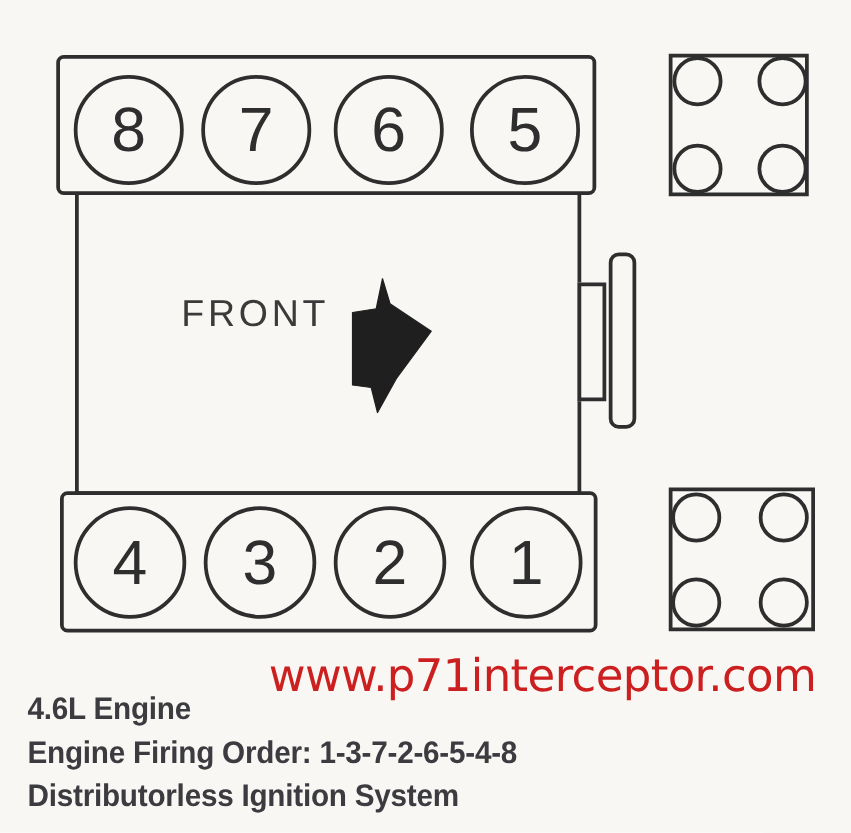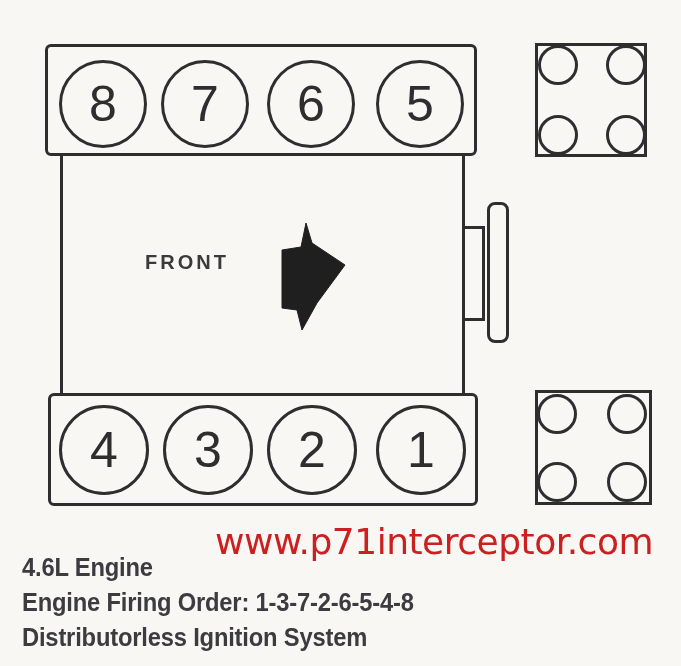--- a/index.html
+++ b/index.html
@@ -56,27 +56,26 @@
     position: absolute;
     box-sizing: border-box;
     width: 40px; height: 40px;
     border: 3px solid var(--ink);
     border-radius: 50%;
     background: var(--paper);
   }
   
   .front-label {
     position: absolute;
-    left: 145px; top: 242px;
-    font-size: 20px;
+    left: 145px; top: 232px;
+    font-size: 30px;
     letter-spacing: 3px;
     line-height: 40px;
     color: #3a3a3a;
     white-space: nowrap;
-    font-weight: bold;
   }
   .arrow { position: absolute; left: 281px; top: 222px; width: 66px; height: 110px; }
   
   .watermark {
     position: absolute;
     left: 215px; top: 521px;
     font-family: "DejaVu Sans", sans-serif;
     font-size: 36px;
     letter-spacing: -0.5px;
     color: var(--watermark);

